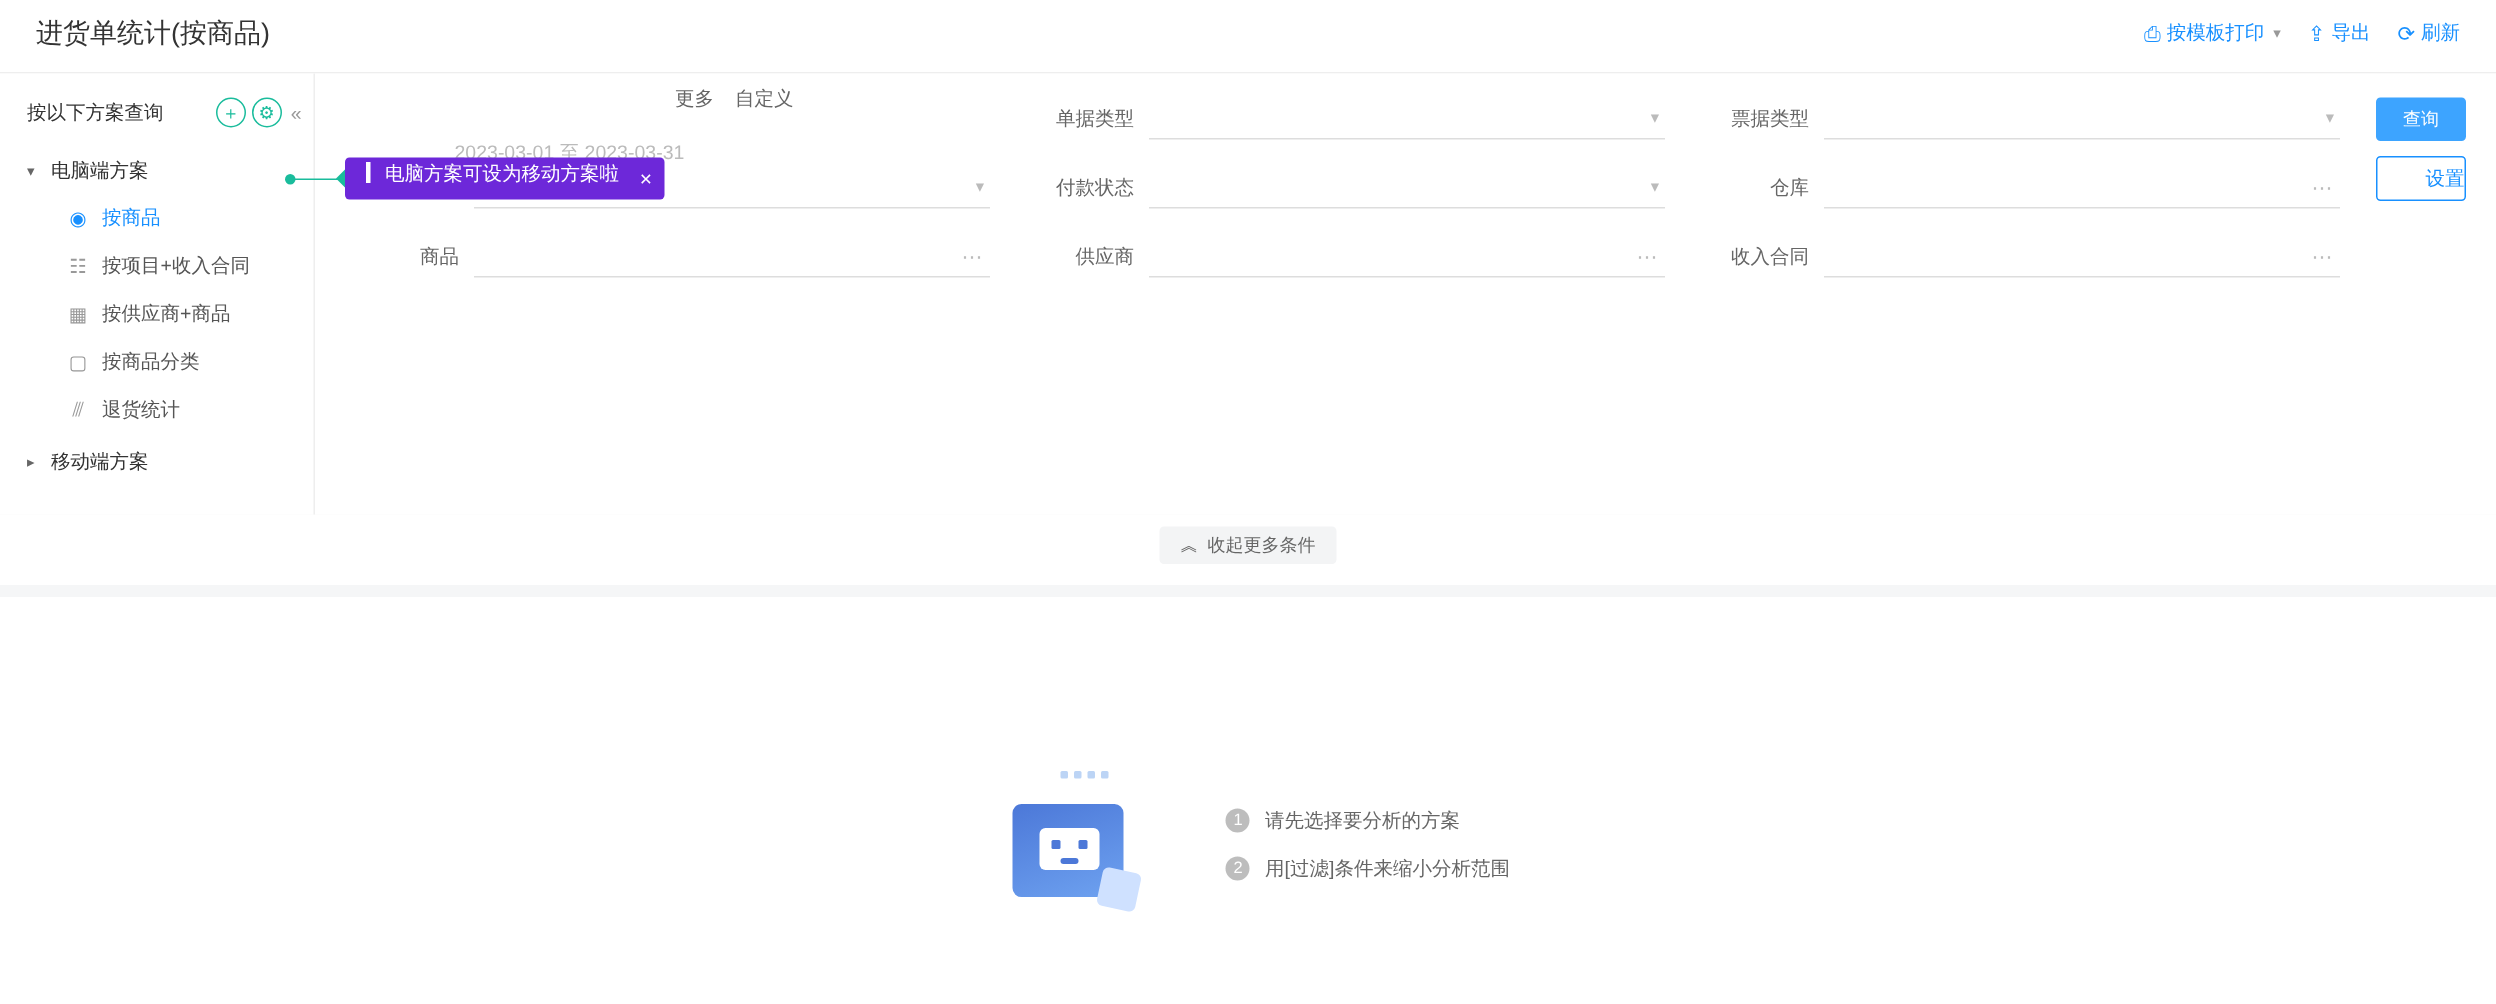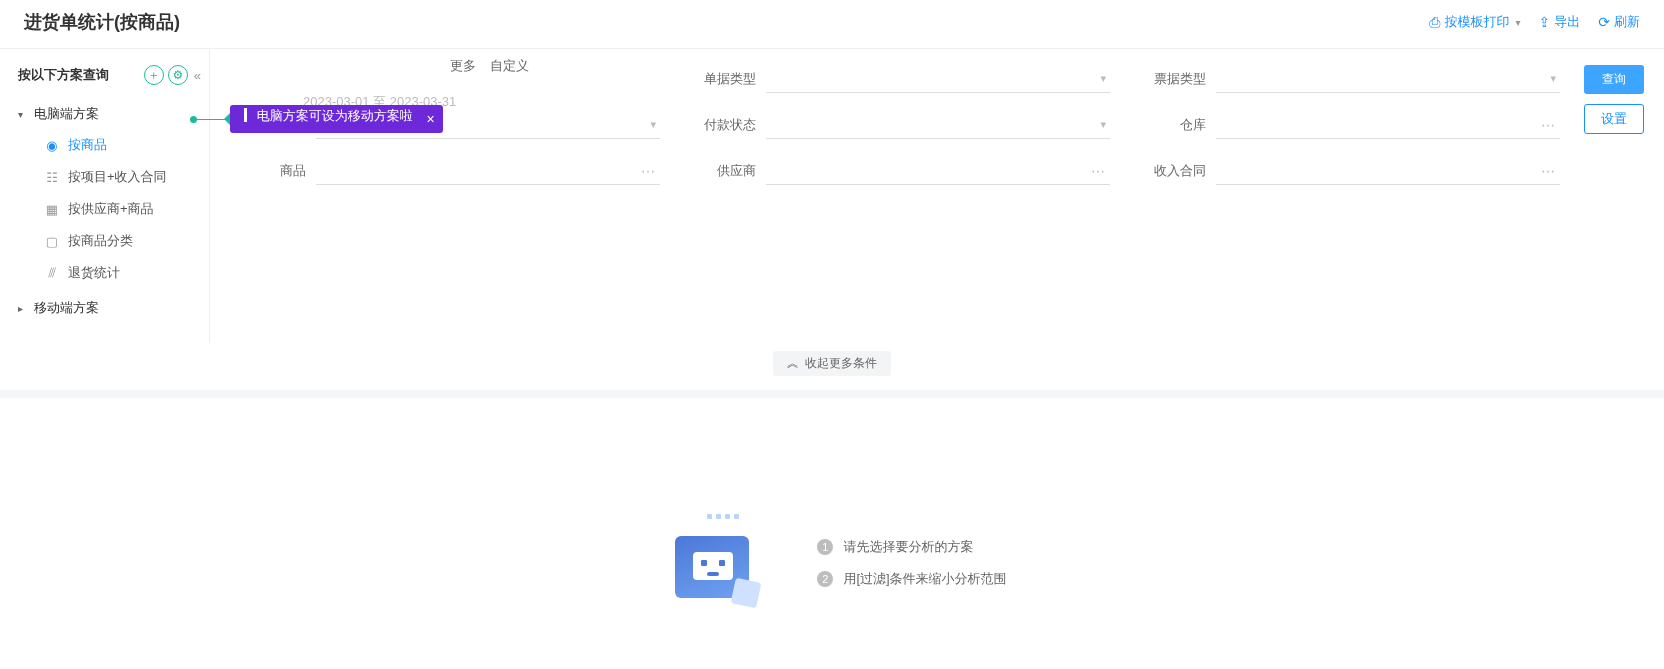--- a/index.html
+++ b/index.html
@@ -13,21 +13,21 @@
   .page-header {
     background: #fff;
     display: flex;
     align-items: center;
     justify-content: space-between;
     padding: 10px 24px 14px 24px;
     border-bottom: 1px solid #eee;
   }
   .page-title {
     font-size: 18px;
-    font-weight: 700;
+    font-weight: 400;
     color: #333;
   }
   .header-actions {
     display: flex;
     align-items: center;
     gap: 18px;
   }
   .hdr-action {
     display: flex;
     align-items: center;
@@ -53,21 +53,21 @@
     border-right: 1px solid #eee;
     padding: 8px 8px 20px 18px;
     position: relative;
   }
   .sidebar-head {
     display:flex;
     align-items:center;
     justify-content:space-between;
     padding: 8px 0 10px 0;
   }
-  .sidebar-head-title { font-size: 13px; font-weight: 700; color:#333;}
+  .sidebar-head-title { font-size: 13px; font-weight: 400; color:#333;}
   .sidebar-head-icons { display:flex; align-items:center; gap:4px; }
   .circ-btn {
     width:20px; height:20px; border:1px solid #1abc9c; border-radius:50%;
     color:#1abc9c; display:flex;align-items:center;justify-content:center;
     font-size:12px; cursor:pointer;
   }
   .collapse-btn { color:#999; font-size:13px; cursor:pointer; margin-left:2px;}
   .tree-group { margin-top:4px; }
   .tree-group-title {
     display:flex; align-items:center; gap:6px;
@@ -158,21 +158,21 @@
     flex:0 0 80px;
     display:flex; flex-direction:column; gap:10px;
     padding:16px 20px 0 0;
   }
   .btn-primary {
     background:#3da4ff; color:#fff; border:none; border-radius:3px;
     padding:6px 0; font-size:12px; cursor:pointer; text-align:center;
   }
   .btn-outline {
     background:#fff; color:#1890ff; border:1px solid #1890ff; border-radius:3px;
-    padding:5px 0; font-size:13px; cursor:pointer; text-align:center;
+    padding:5px 0; font-size:13px; cursor:pointer; text-align:right;
   }
   
   .collapse-bar {
     text-align:center;
     padding:8px 0 14px 0;
     background:#fff;
   }
   .collapse-pill {
     display:inline-flex; align-items:center; gap:6px;
     background:#f3f4f5; border-radius:3px;

